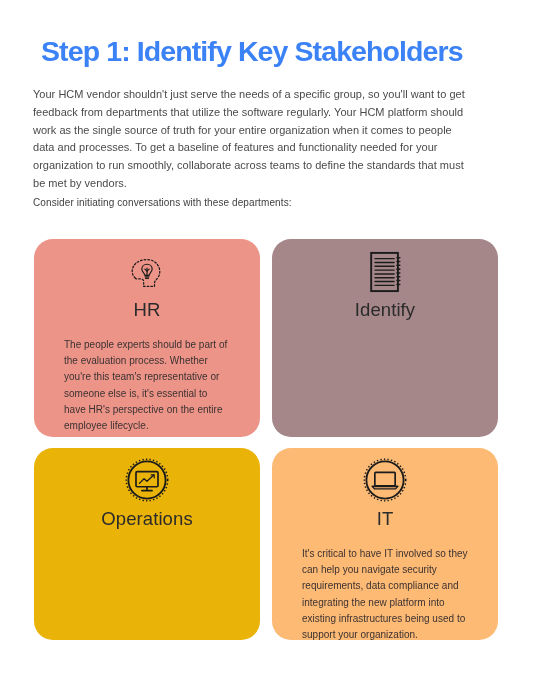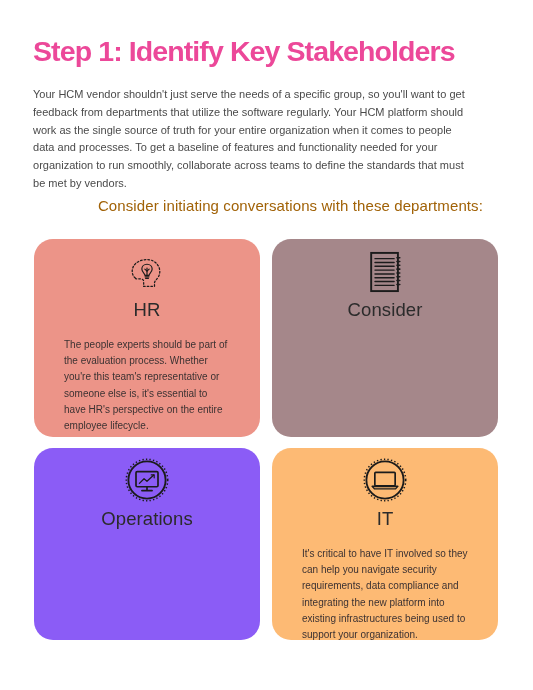--- a/index.html
+++ b/index.html
@@ -17,50 +17,49 @@
     position: relative;
     width: 533px;
     height: 690px;
     background: #ffffff;
     padding: 0;
   }
 
   
   .page-title {
     position: absolute;
-    left: 33px;
+    left: 41px;
     top: 36px;
     width: 470px;
     font-size: 28.5px;
     font-weight: 700;
     letter-spacing: -0.9px;
-    color: #ec4899;
+    color: #3b82f6;
     line-height: 1.1;
   }
 
   .intro-paragraph {
     position: absolute;
     left: 33px;
     top: 86px;
     width: 434px;
     font-size: 11px;
     line-height: 1.62;
     color: #4a4a4a;
     letter-spacing: 0.02px;
   }
 
   .section-subtitle {
     position: absolute;
     left: 33px;
     top: 197px;
     width: 450px;
-    font-size: 15px;
-    color: #a16207;
+    font-size: 10px;
+    color: #404040;
     letter-spacing: 0.1px;
-    text-align: right;
   }
 
   
   .card-grid {
     position: absolute;
     left: 34px;
     top: 239px;
     width: 396px;
     height: 401px;
     display: grid;
@@ -168,24 +167,24 @@
               <line x1="29" y1="15" x2="32" y2="15"></line>
               <line x1="29" y1="19" x2="32" y2="19"></line>
               <line x1="29" y1="23" x2="32" y2="23"></line>
               <line x1="29" y1="27" x2="32" y2="27"></line>
               <line x1="29" y1="31" x2="32" y2="31"></line>
               <line x1="29" y1="35" x2="32" y2="35"></line>
             </g>
           </svg>
         </span>
       </div>
-      <div class="card-title">Consider</div>
-    </div>
-
-    <div class="dept-card" id="card-operations" style="background: #8b5cf6;">
+      <div class="card-title">Identify</div>
+    </div>
+
+    <div class="dept-card" id="card-operations" style="background: #eab308;">
       <div class="card-icon-wrap">
         <span>
           <svg width="44" height="44" viewBox="0 0 52 52">
             <circle cx="26" cy="26" r="22" fill="none" stroke="#1b1b1b" stroke-width="2.2"></circle>
             <circle cx="26" cy="26" r="24.5" fill="none" stroke="#1b1b1b" stroke-width="1.8" stroke-dasharray="1.6 2.6"></circle>
             <rect x="13" y="16" width="26" height="18" rx="1.5" fill="none" stroke="#1b1b1b" stroke-width="2"></rect>
             <path d="M17 30 L22.5 24.5 L26 27.5 L34 20" fill="none" stroke="#1b1b1b" stroke-width="1.5" stroke-linecap="round" stroke-linejoin="round"></path>
             <path d="M31 20 L34.5 20 L34.5 23.4" fill="none" stroke="#1b1b1b" stroke-width="1.4" stroke-linecap="round" stroke-linejoin="round"></path>
             <line x1="26" y1="34" x2="26" y2="38" stroke="#1b1b1b" stroke-width="2"></line>
             <line x1="20" y1="38.5" x2="32" y2="38.5" stroke="#1b1b1b" stroke-width="2" stroke-linecap="round"></line>

